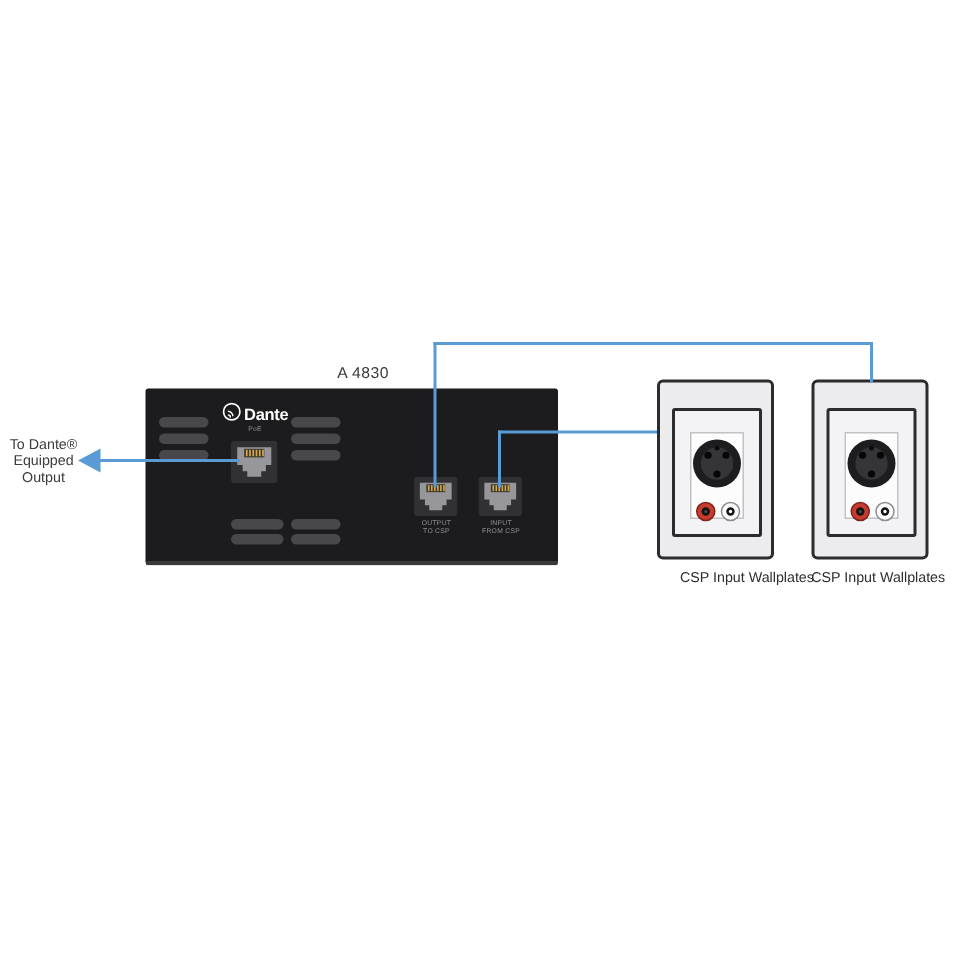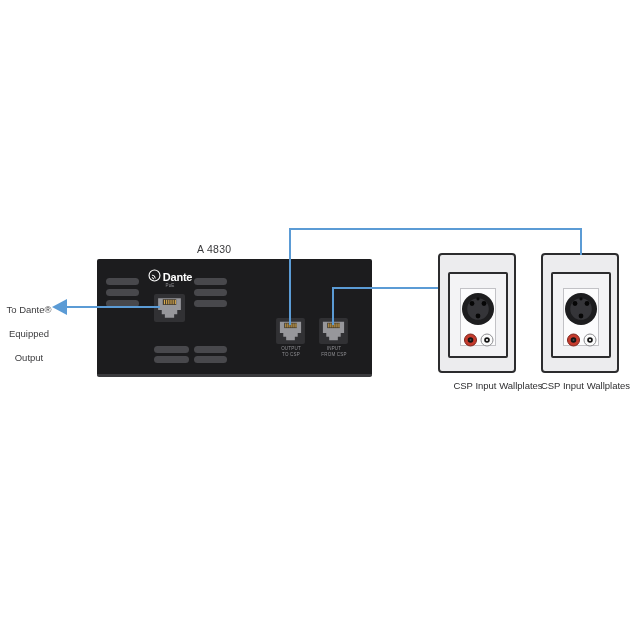--- a/index.html
+++ b/index.html
@@ -8,41 +8,41 @@
   }
   html,body{margin:0;padding:0;}
   body{font-family:"Liberation Sans","DejaVu Sans",sans-serif;background:#fff;}
   .canvas{position:relative;width:640px;height:640px;background:#fff;overflow:hidden;}
 
   .wire{position:absolute;background:var(--wire);}
   .arrowhead{position:absolute;width:0;height:0;
     border-top:8px solid transparent;border-bottom:8px solid transparent;
     border-right:15px solid var(--wire);}
 
-  .model-label{position:absolute;left:197px;top:243px;width:90px;text-align:left;
+  .model-label{position:absolute;left:197px;top:243px;width:90px;text-align:center;
     font-size:10.5px;color:#39393b;letter-spacing:.3px;}
 
   .panel{position:absolute;left:97px;top:259px;width:275px;height:115px;
     background:var(--panel);border-bottom:3px solid #3a3a3d;border-radius:2px;}
   .slot{position:absolute;height:7px;background:var(--slot);border-radius:3.5px;}
 
   .dante-row{position:absolute;left:140px;top:270px;width:60px;height:14px;
     display:flex;align-items:center;justify-content:center;gap:2px;}
   .dante-text{color:#fff;font-size:11px;font-weight:bold;letter-spacing:-.2px;line-height:13px;}
 
   .tiny{position:absolute;transform:scale(.5);transform-origin:50% 0;text-align:center;
     font-size:9px;line-height:11px;color:#909094;letter-spacing:.4px;white-space:nowrap;}
   .tiny span{display:block;}
 
   .port{position:absolute;}
   .port svg{display:block;}
 
   .left-note{position:absolute;left:2px;top:291px;width:54px;text-align:center;
     font-size:9.5px;line-height:11px;color:#3c3c3e;}
-  .left-note span{display:block;margin-top:13px;}
+  .left-note span{display:block;}
 
   .wallplate{position:absolute;top:253px;width:78px;height:120px;box-sizing:border-box;
     background:#ececee;border:2px solid #2c2c2e;border-radius:4px;}
   .wp-inner{position:absolute;left:8px;top:17px;width:60px;height:86px;box-sizing:border-box;
     background:#f3f3f5;border:2px solid #2c2c2e;border-radius:2px;}
   .wp-insert{position:absolute;left:10px;top:14px;width:36px;height:58px;box-sizing:border-box;
     background:#fcfcfd;border:1px solid #c2c2c6;display:flex;flex-direction:column;align-items:center;}
   .wp-label{position:absolute;top:380px;text-align:center;font-size:9.5px;color:#2e2e30;}
 </style>
 </head>

